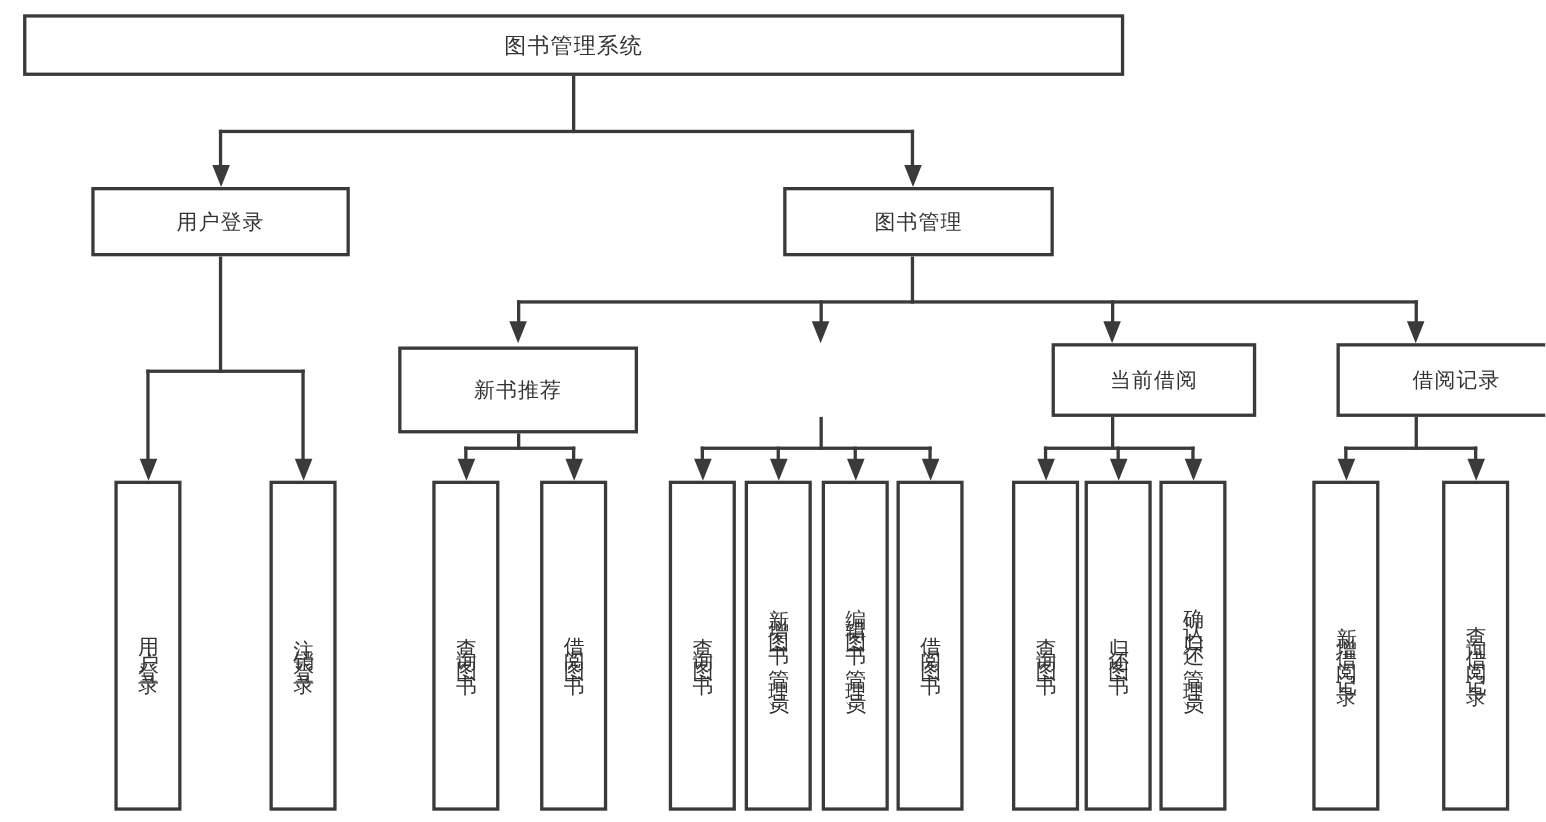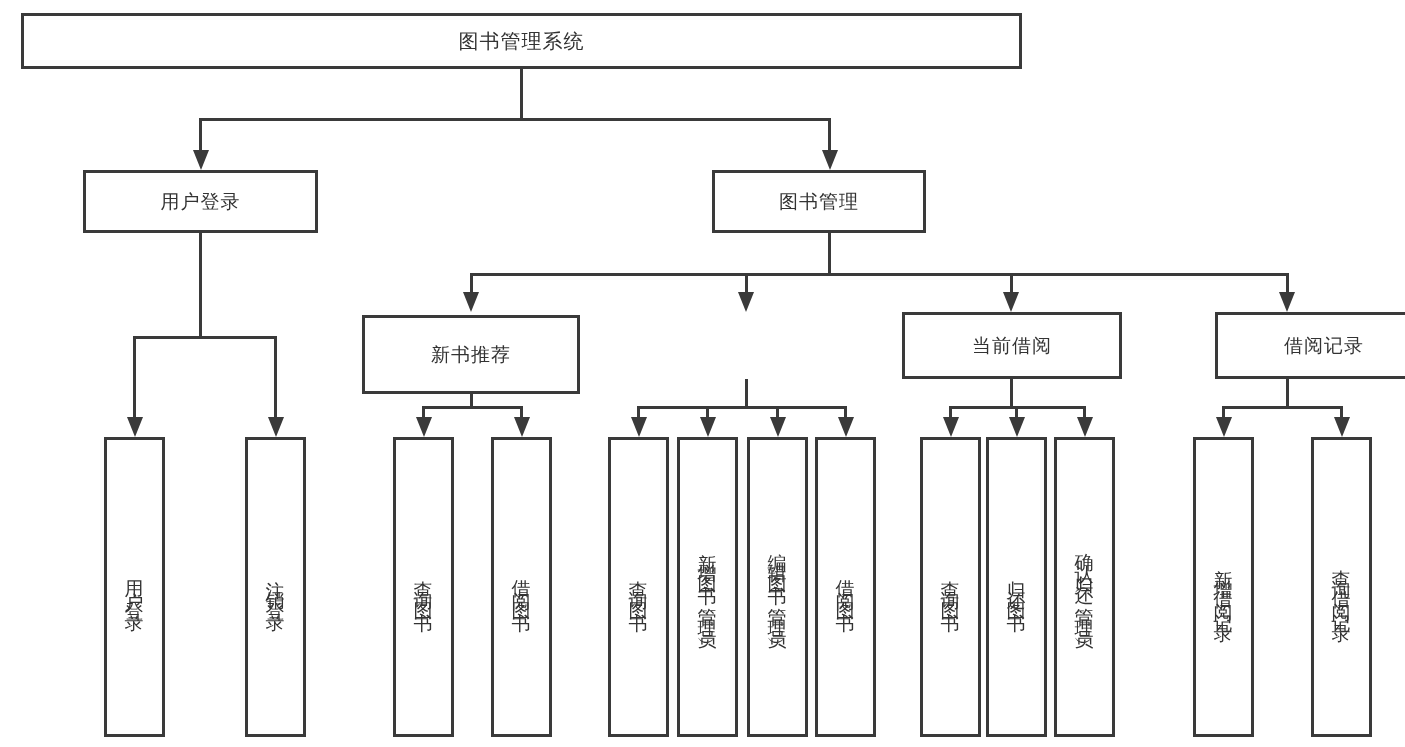--- a/index.html
+++ b/index.html
@@ -137,28 +137,28 @@
   <div class="arrow" style="left:1215.5px;top:417px"></div>
   <div class="arrow" style="left:1333.5px;top:417px"></div>
 
   <div class="box root-box" style="left:21px;top:13px;width:1001px;height:56px">
     <span>图书管理系统</span>
   </div>
 
   <div class="box" style="left:83px;top:170px;width:235px;height:63px">
     <span>用户登录</span>
   </div>
-  <div class="box" style="left:712px;top:170px;width:214px;height:63px">
+  <div class="box" style="left:712px;top:170px;width:246px;height:63px">
     <span>图书管理</span>
   </div>
 
   <div class="box" style="left:362px;top:315px;width:218px;height:79px">
     <span>新书推荐</span>
   </div>
-  <div class="box" style="left:902px;top:312px;width:220px;height:67px">
+  <div class="box" style="left:956px;top:312px;width:186px;height:67px">
     <span>当前借阅</span>
   </div>
   <div class="box" style="left:1215px;top:312px;width:218px;height:67px">
     <span>借阅记录</span>
   </div>
 
   <div class="leaf" style="left:104px">
     <span class="vtext">用户登录</span>
   </div>
   <div class="leaf" style="left:245px">

